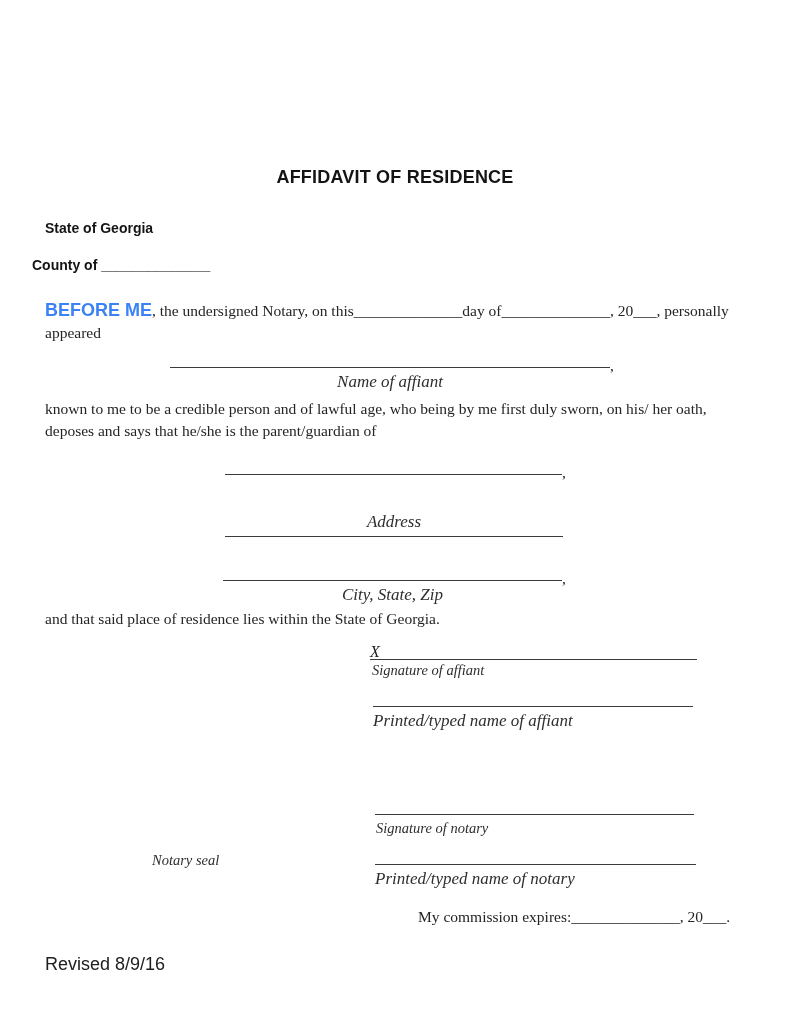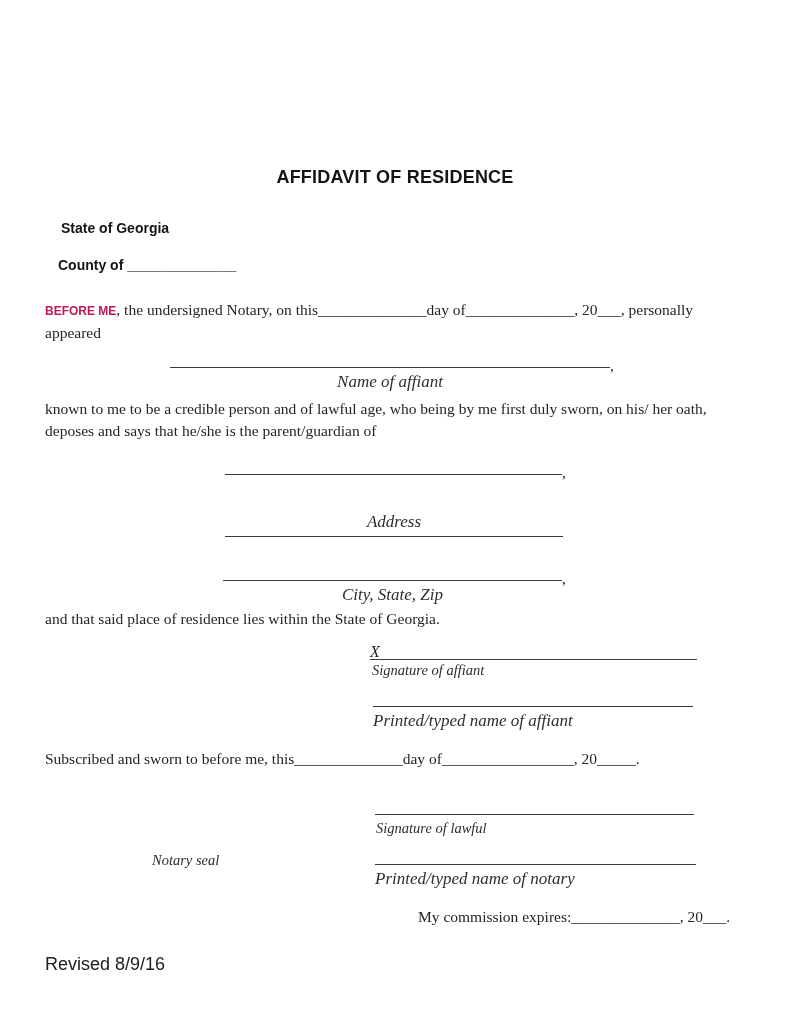--- a/index.html
+++ b/index.html
@@ -30,22 +30,22 @@
     color:#141414;
   }
   .body-text {
     font-size:15.5px;
     line-height:22px;
     color:#242424;
   }
   .lead-bold {
     font-family:"Liberation Sans", sans-serif;
     font-weight:bold;
-    font-size:12px;
-    color:#be185d;
+    font-size:18px;
+    color:#3b82f6;
   }
   .blankline {
     position:absolute;
     display:flex;
     align-items:flex-end;
   }
   .rule {
     border-bottom:1.6px solid #3b3b3b;
     height:100%;
     flex:none;
@@ -88,23 +88,23 @@
     color:#202020;
   }
 </style>
 </head>
 <body>
 
 <div class="page">
 
   <div class="abs title">AFFIDAVIT OF RESIDENCE</div>
 
-  <div class="abs heading" style="top:220px; left:61px;">State of Georgia</div>
+  <div class="abs heading" style="top:220px; left:45px;">State of Georgia</div>
 
-  <div class="abs heading" style="top:257px; left:58px;">
+  <div class="abs heading" style="top:257px; left:32px;">
     <span>County of </span><span>______________</span>
   </div>
 
   <div class="abs body-text" style="top:299px; left:45px; width:702px;">
     <span class="lead-bold">BEFORE ME</span><span>, the undersigned Notary, on this______________day of______________, 20___, personally appeared</span>
   </div>
 
   <div class="blankline" style="left:170px; top:346px; height:22px;">
     <span class="rule" style="width:440px;"></span>
     <span class="tail">,</span>
@@ -135,26 +135,25 @@
   <div class="xline" style="left:370px; top:640px; width:327px; height:19px;">
     <span class="xmark">X</span>
   </div>
   <div class="abs caption-lg" style="top:662px; left:372px;text-align:right;">Signature of affiant</div>
 
   <div class="blankline" style="left:373px; top:689px; height:18px;">
     <span class="rule" style="width:320px;"></span>
   </div>
   <div class="abs caption-sm" style="top:711px; left:373px;">Printed/typed name of affiant</div>
 
-  <div class="abs body-text" style="top:748px; left:45px; width:712px;">Subscribed and sworn to before me, this______________day of_________________, 20_____.</div>
 
   <div class="blankline" style="left:375px; top:797px; height:18px;">
     <span class="rule" style="width:319px;"></span>
   </div>
-  <div class="abs caption-lg" style="top:820px; left:376px;">Signature of lawful</div>
+  <div class="abs caption-lg" style="top:820px; left:376px;">Signature of notary</div>
 
   <div class="abs caption-lg" style="top:852px; left:152px;">Notary seal</div>
 
   <div class="blankline" style="left:375px; top:848px; height:17px;">
     <span class="rule" style="width:321px;"></span>
   </div>
   <div class="abs caption-sm" style="top:869px; left:375px;">Printed/typed name of notary</div>
 
   <div class="abs body-text" style="top:906px; left:371px;margin-left:47px;">My commission expires:______________, 20___.</div>
 

